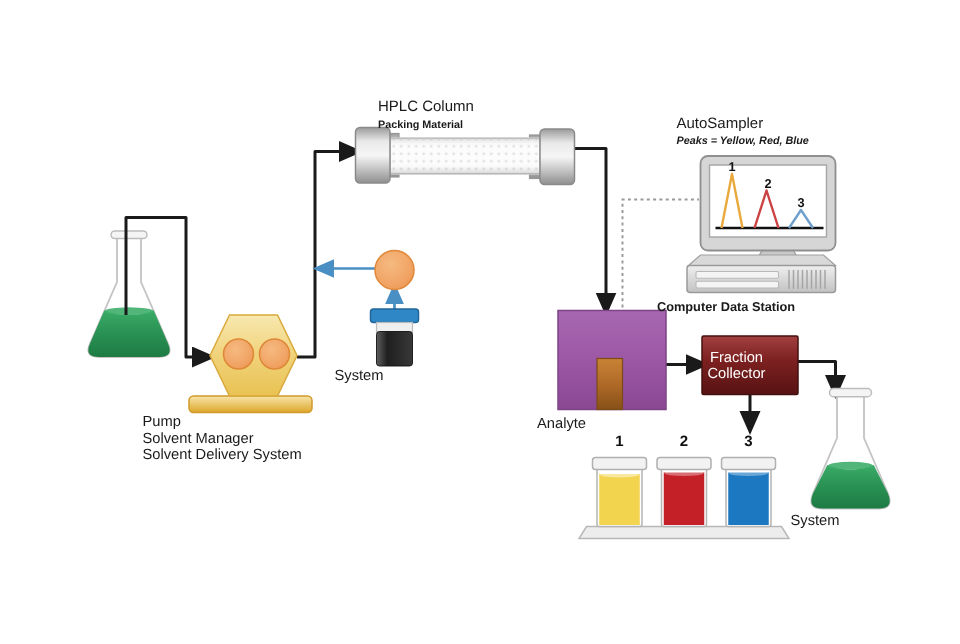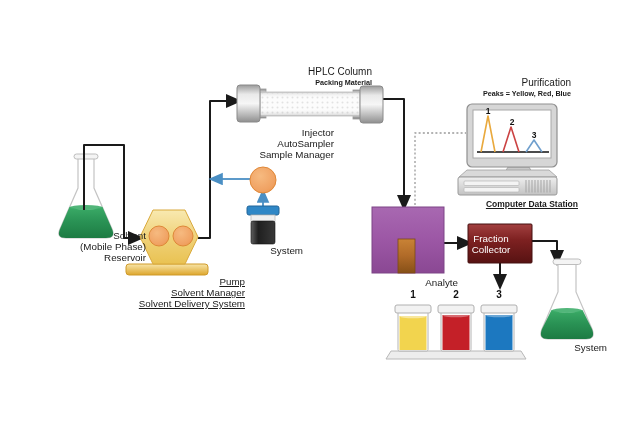--- a/index.html
+++ b/index.html
@@ -2,26 +2,26 @@
 <html style="--flask-liquid: #2a9355; --pump-body: #f0d27a; --pump-piston: #f0a263; --injector-port: #f0a263; --tube-arrow: #4a8fc4; --sample-cap: #2f87c6; --sample-body: #1f1f1f; --detector-body: #9c57a5; --detector-window: #b06a28; --fraction-collector: #7e2121; --peak-1: #e9a93d; --peak-2: #cb4343; --peak-3: #6f9fcd; --vial-1: #f2d44e; --vial-2: #c42028; --vial-3: #1c78c0; --line: #1a1a1a; --data-link: #9a9a9a;"><head>
 <meta charset="utf-8">
 <style>
   html,body{margin:0;padding:0;background:#ffffff;}
   .stage{
     position:relative;width:640px;height:429px;background:#ffffff;overflow:hidden;
     font-family:"Liberation Sans", sans-serif;color:#1a1a1a;
   }
   .stage svg{position:absolute;left:0;top:0;}
   .lbl{
-    position:absolute;font-size:9.8px;line-height:11px;text-align:right;
+    position:absolute;font-size:9.8px;line-height:11px;text-align:left;
     white-space:pre-line;color:#1a1a1a;
   }
   .lbl-title{font-size:10px;line-height:11px;}
   .lbl-sub{font-size:7.2px;line-height:9px;font-weight:bold;}
-  .lbl-computer{font-size:8.5px;line-height:10px;font-weight:bold;text-decoration:underline;}
+  .lbl-computer{font-size:8.5px;line-height:10px;font-weight:bold;}
   .lbl-small{font-size:9.2px;line-height:11px;}
   .fc-label{
     position:absolute;display:flex;align-items:center;justify-content:center;
     color:#ffffff;font-size:9.8px;line-height:11px;text-align:center;white-space:pre-line;
   }
   .num{position:absolute;width:20px;text-align:center;font-weight:bold;font-size:10px;color:#111;}
   
   .tube{stroke:var(--line,#1a1a1a);stroke-width:2;fill:none;stroke-linejoin:round;}
   .blue-arrow{stroke:var(--tube-arrow,#4a8fc4);stroke-width:1.8;fill:none;}
   .dotted{stroke:var(--data-link,#9a9a9a);stroke-width:1.3;fill:none;stroke-dasharray:2 2.2;}
@@ -209,34 +209,28 @@
     <rect class="vial-rim" x="438" y="305" width="36" height="8" rx="2"></rect>
   </g>
   <g>
     <rect class="vial-glass" x="484" y="312" width="30" height="39" rx="1.5"></rect>
     <rect class="vial-liq-3" x="485.5" y="315" width="27" height="35"></rect>
     <ellipse cx="499" cy="315.5" rx="13" ry="1.8" fill="#ffffff" opacity="0.35"></ellipse>
     <rect class="vial-rim" x="481" y="305" width="36" height="8" rx="2"></rect>
   </g>
 </svg>
 
-<div class="lbl" style="left:26px;top:230px;width:120px;">Solvent
-(Mobile Phase)
-Reservoir</div>
-<div class="lbl" style="left:95px;top:276px;width:150px;text-decoration:underline;">Pump
+<div class="lbl" style="left:95px;top:276px;width:150px;">Pump
 Solvent Manager
 Solvent Delivery System</div>
-<div class="lbl" style="left:194px;top:127px;width:140px;">Injector
-AutoSampler
-Sample Manager</div>
 <div class="lbl" style="left:223px;top:245px;width:80px;">System</div>
 <div class="lbl lbl-title" style="left:252px;top:66px;width:120px;">HPLC Column</div>
 <div class="lbl lbl-sub" style="left:252px;top:78px;width:120px;">Packing Material</div>
-<div class="lbl lbl-title" style="left:451px;top:77px;width:120px;">Purification</div>
-<div class="lbl lbl-sub" style="left:451px;top:89px;width:120px;">Peaks = Yellow, Red, Blue</div>
+<div class="lbl lbl-title" style="left:451px;top:77px;width:120px;">AutoSampler</div>
+<div class="lbl lbl-sub" style="left:451px;top:89px;width:120px;font-style:italic;">Peaks = Yellow, Red, Blue</div>
 <div class="lbl lbl-computer" style="left:438px;top:199px;width:140px;">Computer Data Station</div>
 <div class="lbl" style="left:358px;top:277px;width:100px;">Analyte</div>
 <div class="fc-label" style="left:468px;top:224px;width:46px;height:39px;border-radius:11px;">Fraction
 Collector</div>
 <div class="lbl" style="left:527px;top:342px;width:80px;">System</div>
 <div class="num" style="left:403px;top:289px;">1</div>
 <div class="num" style="left:446px;top:289px;">2</div>
 <div class="num" style="left:489px;top:289px;">3</div>
 
 </div>

